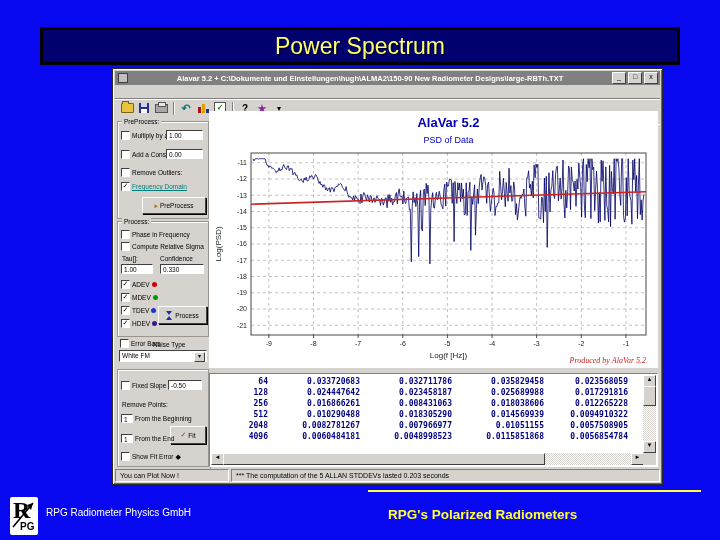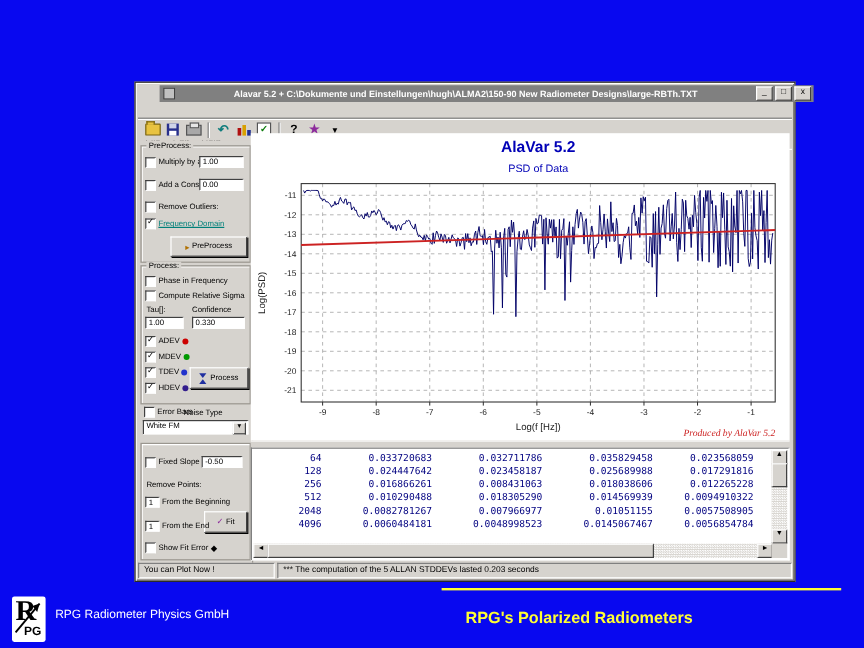--- a/index.html
+++ b/index.html
@@ -7,21 +7,21 @@
   .slide{position:absolute;left:0;top:0;width:720px;height:540px;background:#0808f0;}
 
   
   .slide-title{position:absolute;left:40px;top:27px;width:634px;height:32px;
     background:#00006e;border:3px solid #000;display:flex;align-items:center;justify-content:center;}
   .slide-title span{color:#ffff66;font-size:23px;text-shadow:1px 1px 1px #00002a;}
 
   
   .appwin{position:absolute;left:112px;top:68px;width:549px;height:415px;
     background:#d6d3ce;border:1px solid #2a2a2a;box-shadow:inset 1px 1px 0 #fff,inset -1px -1px 0 #6e6a66;}
-  .titlebar{position:absolute;left:20px;top:2px;width:545px;height:14px;background:#808080;
+  .titlebar{position:absolute;left:2px;top:2px;width:545px;height:14px;background:#808080;
     display:flex;align-items:center;}
   .title-icon{width:8px;height:8px;margin-left:3px;background:#c0c0c0;border:1px solid #404040;}
   .title-text{flex:1;text-align:center;color:#fff;font-size:7.5px;font-weight:bold;
     white-space:nowrap;overflow:hidden;}
   .win-btn{width:12px;height:10px;margin-right:2px;background:#d6d3ce;border:1px solid;
     border-color:#fff #404040 #404040 #fff;font-size:7px;line-height:8px;text-align:center;color:#000;}
   .menubar{position:absolute;left:2px;top:16px;width:545px;height:13px;background:#d6d3ce;
     border-bottom:1px solid #fff;display:flex;align-items:center;gap:10px;padding-left:6px;box-sizing:border-box;
     font-size:8px;color:#000;margin-top:27px;}
   .menubar u{text-decoration:underline;}
@@ -70,21 +70,21 @@
   .hour{width:7px;height:9px;position:relative;}
   .hour::before{content:"";position:absolute;top:0;left:0;border-left:3.5px solid transparent;border-right:3.5px solid transparent;border-top:4.5px solid #2030a0;}
   .hour::after{content:"";position:absolute;bottom:0;left:0;border-left:3.5px solid transparent;border-right:3.5px solid transparent;border-bottom:4.5px solid #2030a0;}
 
   
   .chartbox{position:absolute;left:96px;top:42px;width:449px;height:256px;background:#fff;}
   .splitter{position:absolute;left:96px;top:298px;width:449px;height:6px;background:#d6d3ce;border-top:1px solid #fff;}
   .tablebox{position:absolute;left:96px;top:304px;width:449px;height:94px;background:#fff;
     border:1px solid;border-color:#808080 #fff #fff #808080;box-sizing:border-box;}
   .trows{position:absolute;left:2px;top:2px;width:418px;height:78px;overflow:hidden;
-    font-family:"DejaVu Sans Mono",monospace;font-size:8px;font-weight:normal;color:#000080;}
+    font-family:"DejaVu Sans Mono",monospace;font-size:8px;font-weight:bold;color:#000080;}
   .trow{display:flex;height:11px;line-height:11px;}
   .trow span{display:block;text-align:right;}
   .tc0{width:56px;}.tc1{width:92px;}.tc2{width:92px;}.tc3{width:92px;}.tc4{width:84px;}
   .vscroll{position:absolute;right:1px;top:1px;width:13px;height:78px;
     background:repeating-conic-gradient(#fff 0 25%,#d6d3ce 0 50%) 0 0/2px 2px;}
   .hscroll{position:absolute;left:1px;bottom:1px;width:433px;height:12px;
     background:repeating-conic-gradient(#fff 0 25%,#d6d3ce 0 50%) 0 0/2px 2px;}
   .sbtn{position:absolute;background:#d6d3ce;border:1px solid;border-color:#fff #404040 #404040 #fff;
     font-size:6px;text-align:center;color:#000;}
   .sthumb{position:absolute;background:#d6d3ce;border:1px solid;border-color:#fff #404040 #404040 #fff;}
@@ -104,20 +104,23 @@
   .logo{position:absolute;left:10px;top:497px;width:28px;height:38px;background:#fff;border-radius:2px;}
   .logo .r{position:absolute;left:3px;top:0px;font-family:"Liberation Serif",serif;font-size:24px;font-weight:bold;color:#000;}
   .logo .pg{position:absolute;left:10px;top:24px;font-family:Liberation Sans, sans-serif;font-size:10px;font-weight:bold;color:#000;}
   .logo svg{position:absolute;left:0;top:0;}
 </style>
 </head>
 <body>
 
 <div class="slide">
 
+  <div class="slide-title">
+    <span>Power Spectrum</span>
+  </div>
 
   <div class="appwin">
 
     <div class="titlebar">
       <span class="title-icon"></span>
       <span class="title-text">Alavar 5.2 + C:\Dokumente und Einstellungen\hugh\ALMA2\150-90 New Radiometer Designs\large-RBTh.TXT</span>
       <span class="win-btn">_</span>
       <span class="win-btn">□</span>
       <span class="win-btn">x</span>
     </div>
@@ -365,21 +368,21 @@
             <span class="tc0">2048</span>
             <span class="tc1">0.0082781267</span>
             <span class="tc2">0.007966977</span>
             <span class="tc3">0.01051155</span>
             <span class="tc4">0.0057508905</span>
           </div>
           <div class="trow">
             <span class="tc0">4096</span>
             <span class="tc1">0.0060484181</span>
             <span class="tc2">0.0048998523</span>
-            <span class="tc3">0.0145067467</span>
+            <span class="tc3">0.0115851868</span>
             <span class="tc4">0.0056854784</span>
           </div>
         </div>
       <div class="vscroll">
         <span class="sbtn" style="left:0;top:0;width:11px;height:10px;">▲</span>
         <span class="sthumb" style="left:0;top:11px;width:11px;height:18px;"></span>
         <span class="sbtn" style="left:0;bottom:0;width:11px;height:10px;">▼</span>
       </div>
       <div class="hscroll">
         <span class="sbtn" style="left:0;top:0;width:11px;height:10px;">◄</span>

